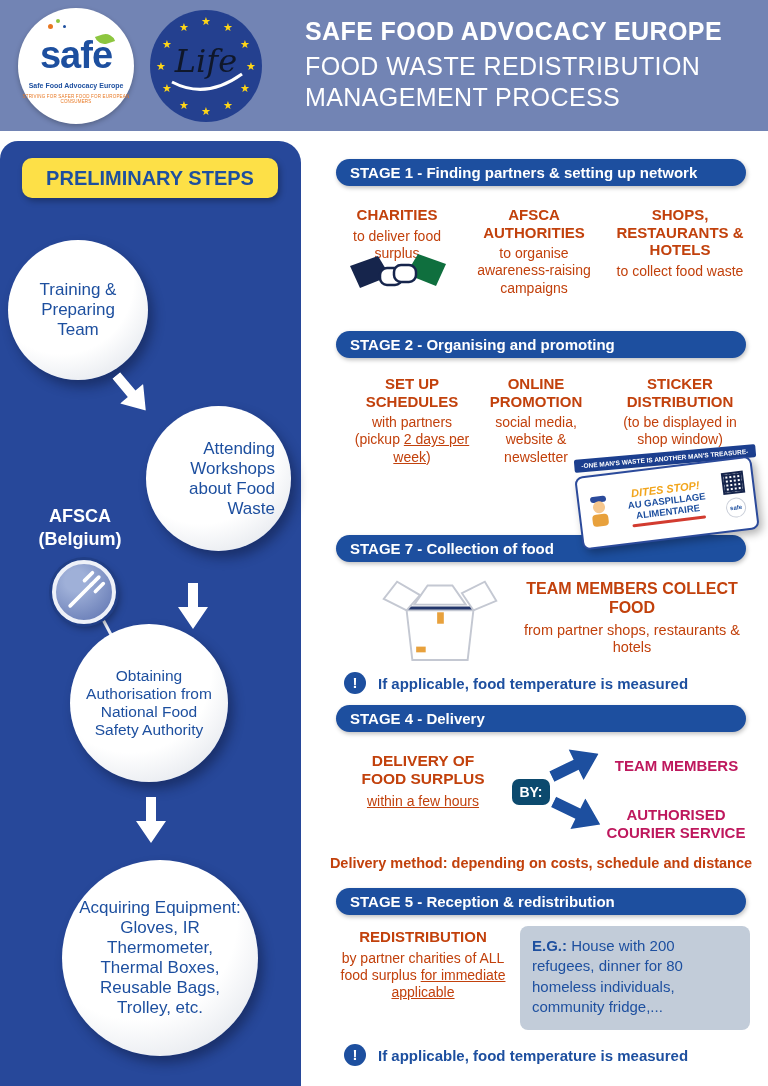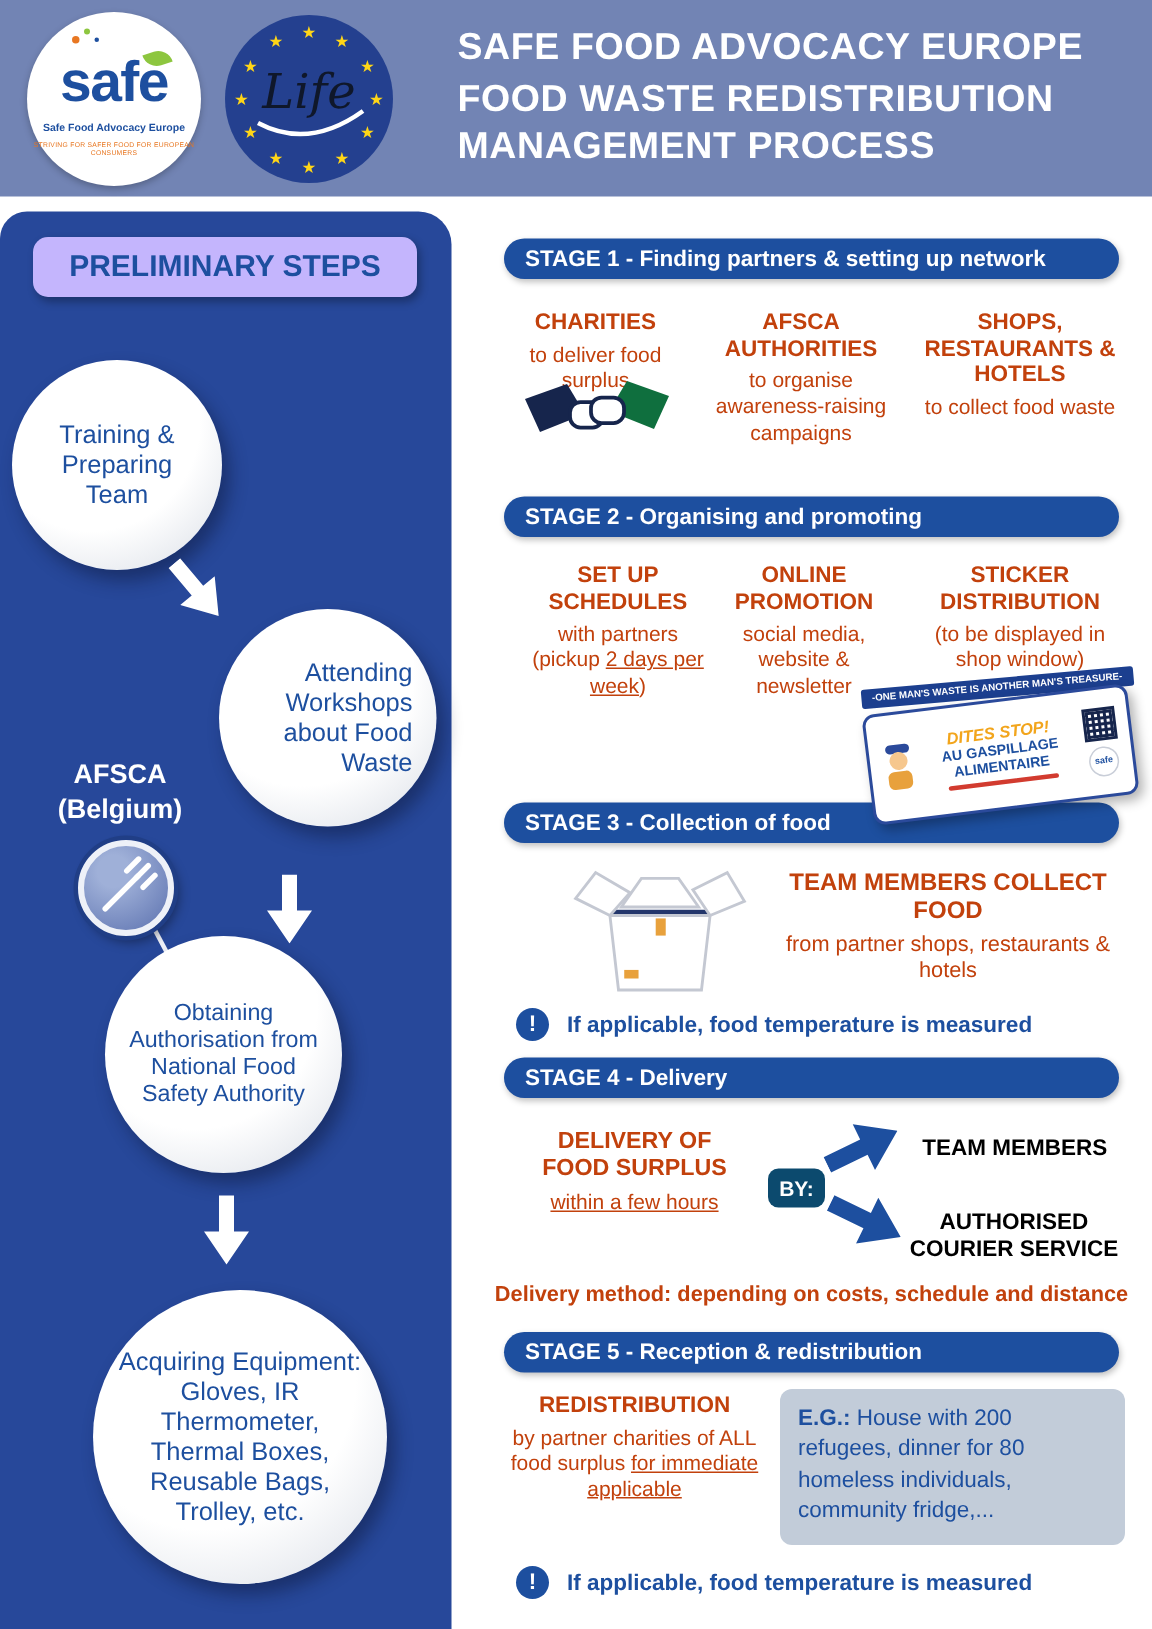--- a/index.html
+++ b/index.html
@@ -4,33 +4,33 @@
 <style>
   html,body{margin:0;padding:0;}
   body{width:768px;height:1086px;overflow:hidden;font-family:"Liberation Sans",sans-serif;background:#ffffff;}
   #page{position:relative;width:768px;height:1086px;background:#ffffff;}
   .abs{position:absolute;}
 
   
   .header{position:absolute;left:0;top:0;width:768px;height:131px;background:#7284b4;}
   .title{position:absolute;left:305px;top:17px;color:#ffffff;letter-spacing:.4px;}
   .title .t1{font-size:25px;font-weight:bold;margin-bottom:5px;}
-  .title .t2{font-size:25px;font-weight:bold;line-height:31px;}
+  .title .t2{font-size:25px;font-weight:normal;line-height:31px;}
   .safe-logo{position:absolute;left:18px;top:8px;width:116px;height:116px;border-radius:50%;background:#ffffff;box-shadow:0 2px 5px rgba(0,0,0,.25);}
   .safe-word{position:absolute;left:0;top:26px;width:100%;text-align:center;font-size:38px;font-weight:bold;color:#1d4f9f;letter-spacing:-1px;}
   .safe-leaf{position:absolute;right:20px;top:26px;width:18px;height:10px;background:#8dc63f;border-radius:0 10px 0 10px;transform:rotate(-18deg);}
   .safe-dots span{position:absolute;border-radius:50%;}
   .safe-sub{position:absolute;left:0;top:74px;width:100%;text-align:center;font-size:7px;font-weight:bold;color:#1d4f9f;}
   .safe-tag{position:absolute;left:0;top:86px;width:100%;text-align:center;font-size:4.5px;color:#e87722;letter-spacing:.2px;}
   .life-logo{position:absolute;left:150px;top:10px;width:112px;height:112px;}
   .life-text{position:absolute;left:0;top:32px;width:112px;text-align:center;font-family:"DejaVu Serif",serif;font-style:italic;font-size:32px;color:#0f172a;}
 
   
   .panel{position:absolute;left:0;top:141px;width:301px;height:945px;background:#27489a;border-radius:18px 22px 0 0;}
-  .prelim-pill{position:absolute;left:22px;top:17px;width:256px;height:40px;background:#c4b5fd;border-radius:10px;color:#1d4f9f;font-size:20px;font-weight:bold;text-align:center;line-height:40px;box-shadow:2px 3px 6px rgba(0,0,0,.3);}
+  .prelim-pill{position:absolute;left:22px;top:17px;width:256px;height:40px;background:#fde047;border-radius:10px;color:#1d4f9f;font-size:20px;font-weight:bold;text-align:center;line-height:40px;box-shadow:2px 3px 6px rgba(0,0,0,.3);}
   .circle-step{position:absolute;border-radius:50%;background:radial-gradient(circle at 38% 30%, #ffffff 55%, #e7eaef 82%, #d3d7e0 100%);box-shadow:5px 7px 12px rgba(10,20,50,.45);display:flex;align-items:center;justify-content:center;text-align:center;color:#1d4f9f;box-sizing:border-box;padding:16px;}
   .afsca{position:absolute;left:10px;top:364px;width:140px;text-align:center;color:#ffffff;font-weight:bold;font-size:18px;line-height:1.25;white-space:pre-line;}
   .fork-badge{position:absolute;left:52px;top:419px;width:64px;height:64px;border-radius:50%;background:radial-gradient(circle at 35% 30%, #9fb0d8 20%, #6479b4 90%);border:4px solid #eef1f8;box-shadow:0 0 0 3px #203e86, 3px 4px 8px rgba(0,0,0,.4);box-sizing:border-box;}
   .badge-link{position:absolute;left:106px;top:478px;width:3px;height:26px;background:#eef1f8;transform:rotate(-28deg);}
   .down-arrow{position:absolute;}
   .down-arrow svg{display:block;}
 
   
   .stage-pill{position:absolute;left:336px;width:410px;height:27px;background:#1d4f9f;border-radius:14px;color:#ffffff;font-weight:bold;font-size:15px;line-height:27px;padding-left:14px;box-sizing:border-box;box-shadow:1px 2px 4px rgba(0,0,0,.25);}
   .col{position:absolute;text-align:center;color:#c2410c;}
@@ -47,21 +47,21 @@
   .sticker-mid{flex:1;text-align:center;}
   .st1{color:#f2a51c;font-weight:bold;font-style:italic;font-size:11px;}
   .st2{color:#1d4f9f;font-weight:bold;font-size:9.5px;}
   .red-bar{width:74px;height:3px;background:#d23b2f;margin:3px auto 0;border-radius:2px;}
   .qr{width:18px;height:18px;border:2px solid #16254c;background-color:#ffffff;background-image:linear-gradient(90deg,#16254c 2px,transparent 2px),linear-gradient(#16254c 2px,transparent 2px);background-size:4px 4px;}
   .mini-safe{width:18px;height:18px;border-radius:50%;background:#ffffff;border:1px solid #c9ced8;color:#1d4f9f;font-size:6px;font-weight:bold;text-align:center;line-height:18px;margin-top:4px;}
   .sticker-right{display:flex;flex-direction:column;align-items:center;}
 
   
   .by-box{position:absolute;left:512px;top:779px;width:38px;height:26px;background:#0c4a6e;border-radius:7px;color:#ffffff;font-weight:bold;font-size:14px;text-align:center;line-height:26px;}
-  .opt{position:absolute;color:#000000;font-weight:bold;font-size:15px;text-align:center;line-height:1.2;}
+  .opt{position:absolute;color:#be185d;font-weight:bold;font-size:15px;text-align:center;line-height:1.2;}
   .blue-arrow{position:absolute;}
 
   
   .eg-box{position:absolute;left:520px;top:926px;width:230px;height:104px;background:#c2ccd9;border-radius:8px;box-sizing:border-box;padding:10px 12px;color:#1d4f9f;font-size:15px;line-height:1.35;}
   .eg-b{font-weight:bold;}
 </style>
 </head>
 <body>
 
 <div id="page">
@@ -217,21 +217,21 @@
       <div class="st2">AU GASPILLAGE</div>
       <div class="st2">ALIMENTAIRE</div>
       <div class="red-bar"></div>
     </div>
     <div class="sticker-right">
       <div class="qr"></div>
       <div class="mini-safe">safe</div>
     </div>
   </div>
 
-  <div class="stage-pill" style="top:535px;">STAGE 3 - Collection of food</div>
+  <div class="stage-pill" style="top:535px;">STAGE 7 - Collection of food</div>
 
   <div class="abs" style="left:378px;top:570px;">
     <svg width="124" height="96" viewBox="0 0 130 100">
       <polygon points="28,38 102,38 96,52 34,52" fill="#23366b"></polygon>
       <polygon points="38,36 52,16 78,16 92,36" fill="#ffffff" stroke="#c4c8d2" stroke-width="2"></polygon>
       <polygon points="30,42 6,30 20,12 44,26" fill="#ffffff" stroke="#c4c8d2" stroke-width="2"></polygon>
       <polygon points="100,42 124,32 112,12 88,24" fill="#ffffff" stroke="#c4c8d2" stroke-width="2"></polygon>
       <polygon points="30,42 100,42 94,94 36,94" fill="#ffffff" stroke="#c4c8d2" stroke-width="2"></polygon>
       <rect x="62" y="44" width="7" height="12" fill="#e8a13c"></rect>
       <rect x="40" y="80" width="10" height="6" fill="#e8a13c"></rect>

